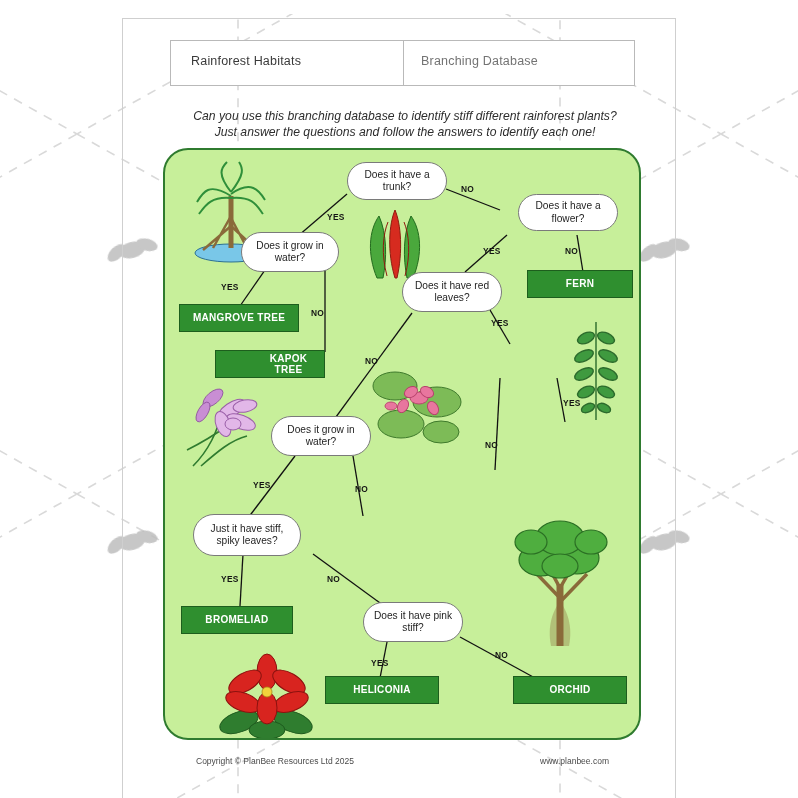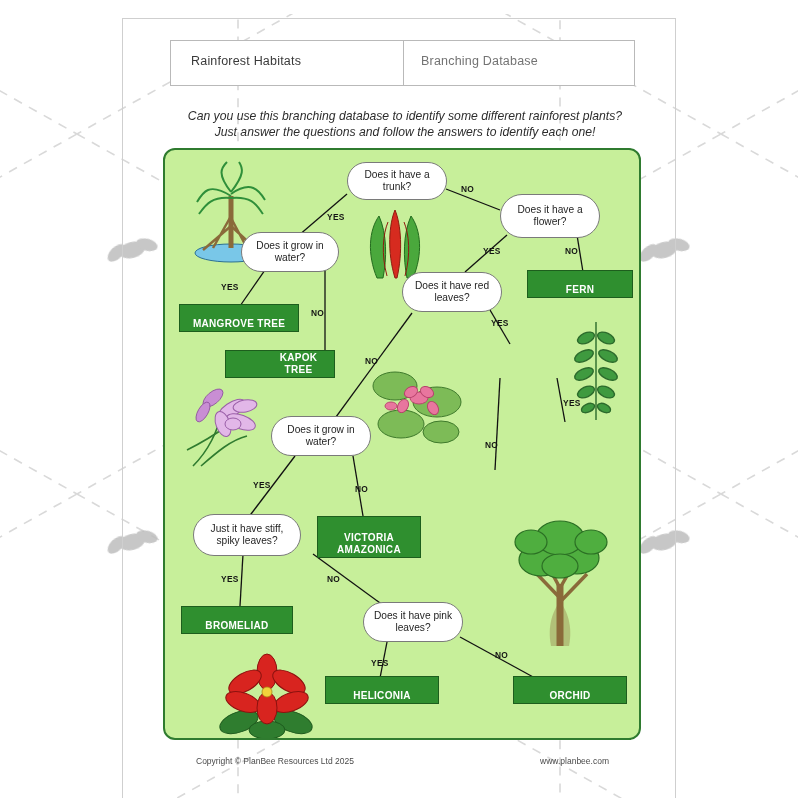--- a/index.html
+++ b/index.html
@@ -56,21 +56,21 @@
     font-size:12.2px;
     color:#2d2d2d;
     line-height:16px;
   }
   .board{
     position:absolute;
     left:163px;top:134px;
     width:478px;height:592px;
     background:#c7ef9a;
     border:2px solid #2f7b2f;
-    border-radius:12px;
+    border-radius:25px;
     box-sizing:border-box;
     overflow:hidden;
   }
   .footer-left{
     position:absolute;left:196px;top:742px;
     font-size:8.5px;color:#4a4a4a;
   }
   .footer-right{
     position:absolute;left:540px;top:742px;
     font-size:8.5px;color:#4a4a4a;
@@ -89,21 +89,21 @@
     color:#1e1e1e;
     line-height:12.5px;
     padding:2px 6px;
     z-index:4;
   }
   .answer{
     position:absolute;
     background:#2f8f2f;
     border:1px solid #1d5e1d;
     box-sizing:border-box;
-    display:flex;align-items:flex-end;justify-content:center;
+    display:flex;align-items:center;justify-content:center;
     text-align:center;
     color:#ffffff;
     font-weight:bold;
     font-size:10px;
     line-height:11.5px;
     letter-spacing:.3px;
     padding:2px 4px;
     z-index:4;
   }
   .edgelbl{
@@ -176,21 +176,21 @@
 
   <div class="sheet"></div>
 
   <div class="header">
     <div class="divider"></div>
     <div class="h-left">Rainforest Habitats</div>
     <div class="h-right">Branching Database</div>
   </div>
 
   <div class="intro">
-    <div>Can you use this branching database to identify some different rainforest plants?</div>
+    <div>Can you use this branching database to identify stiff different rainforest plants?</div>
     <div>Just answer the questions and follow the answers to identify each one!</div>
   </div>
 
   <div class="board">
 
     <svg class="links" viewBox="0 0 478 592">
       <g stroke="#111" stroke-width="1.3" fill="none">
 
         <line x1="182" y1="44" x2="126" y2="92"></line>
 
@@ -343,50 +343,47 @@
           <ellipse cx="74" cy="54" rx="18" ry="9" transform="rotate(-20 74 54)"></ellipse>
           <ellipse cx="50" cy="60" rx="10" ry="16"></ellipse>
         </g>
         <circle cx="50" cy="44" r="5" fill="#f2d23c" stroke="#a88a16" stroke-width="0.8"></circle>
       </svg>
     </div>
 
     <div class="qnode" style="left:182px;top:12px;width:100px;height:38px;">
       <span>Does it have a trunk?</span>
     </div>
-    <div class="qnode" style="left:335px;top:44px;width:100px;height:44px;">
+    <div class="qnode" style="left:353px;top:44px;width:100px;height:37px;">
       <span>Does it have a flower?</span>
     </div>
     <div class="qnode" style="left:76px;top:82px;width:98px;height:40px;">
       <span>Does it grow in water?</span>
     </div>
     <div class="qnode" style="left:237px;top:122px;width:100px;height:40px;align-items:center;">
       <span>Does it have red leaves?</span>
     </div>
     <div class="qnode" style="left:106px;top:266px;width:100px;height:40px;">
       <span>Does it grow in water?</span>
     </div>
     <div class="qnode" style="left:28px;top:364px;width:108px;height:42px;">
       <span>Just it have stiff, spiky leaves?</span>
     </div>
     <div class="qnode" style="left:198px;top:452px;width:100px;height:40px;">
-      <span>Does it have pink leaves?</span>
+      <span>Does it have pink stiff?</span>
     </div>
 
     <div class="answer" style="left:14px;top:154px;width:120px;height:28px;">
       <span>MANGROVE TREE</span>
     </div>
-    <div class="answer" style="left:60px;top:200px;width:110px;height:28px;padding-left:41px;">
+    <div class="answer" style="left:50px;top:200px;width:110px;height:28px;padding-left:41px;">
       <span>KAPOK TREE</span>
     </div>
     <div class="answer" style="left:362px;top:120px;width:106px;height:28px;">
       <span>FERN</span>
-    </div>
-    <div class="answer" style="left:152px;top:366px;width:104px;height:42px;">
-      <span>VICTORIA AMAZONICA</span>
     </div>
     <div class="answer" style="left:16px;top:456px;width:112px;height:28px;">
       <span>BROMELIAD</span>
     </div>
     <div class="answer" style="left:348px;top:526px;width:114px;height:28px;">
       <span>ORCHID</span>
     </div>
     <div class="answer" style="left:160px;top:526px;width:114px;height:28px;">
       <span>HELICONIA</span>
     </div>

